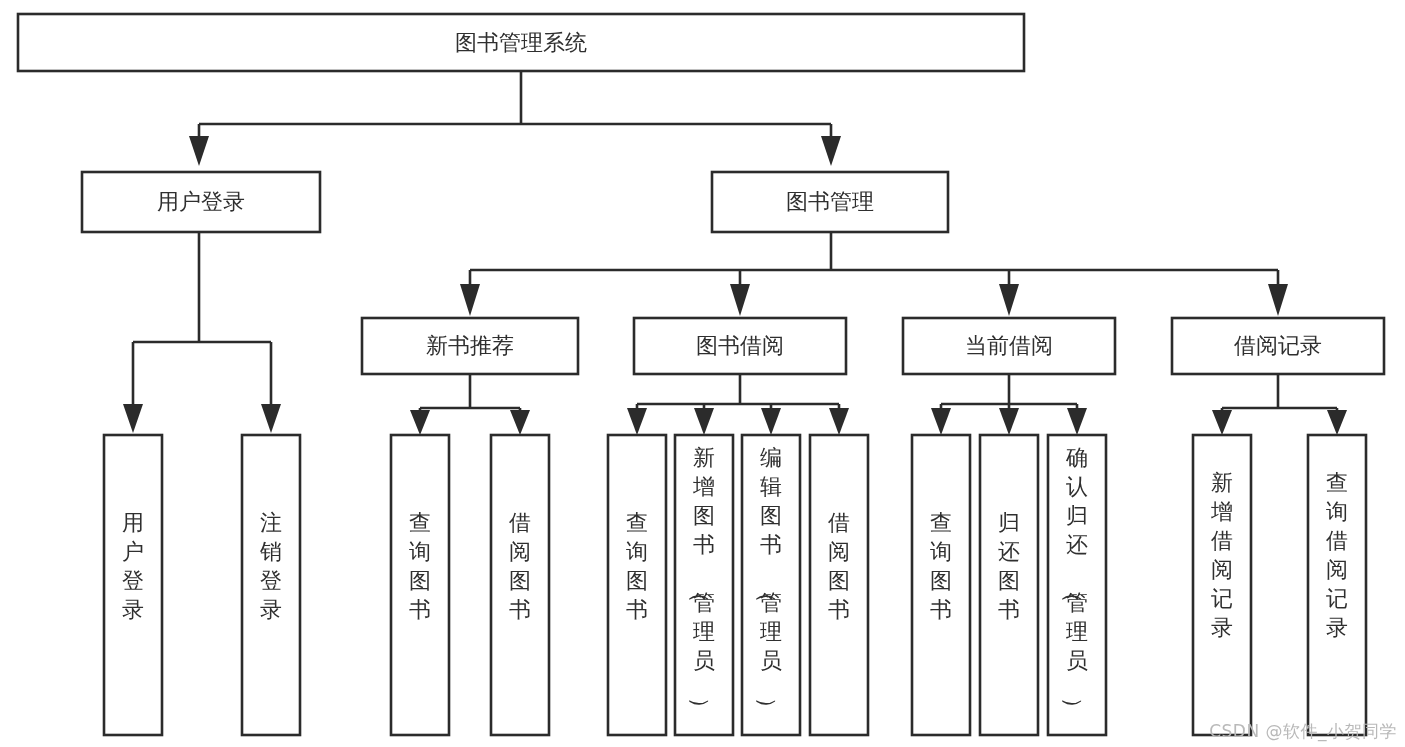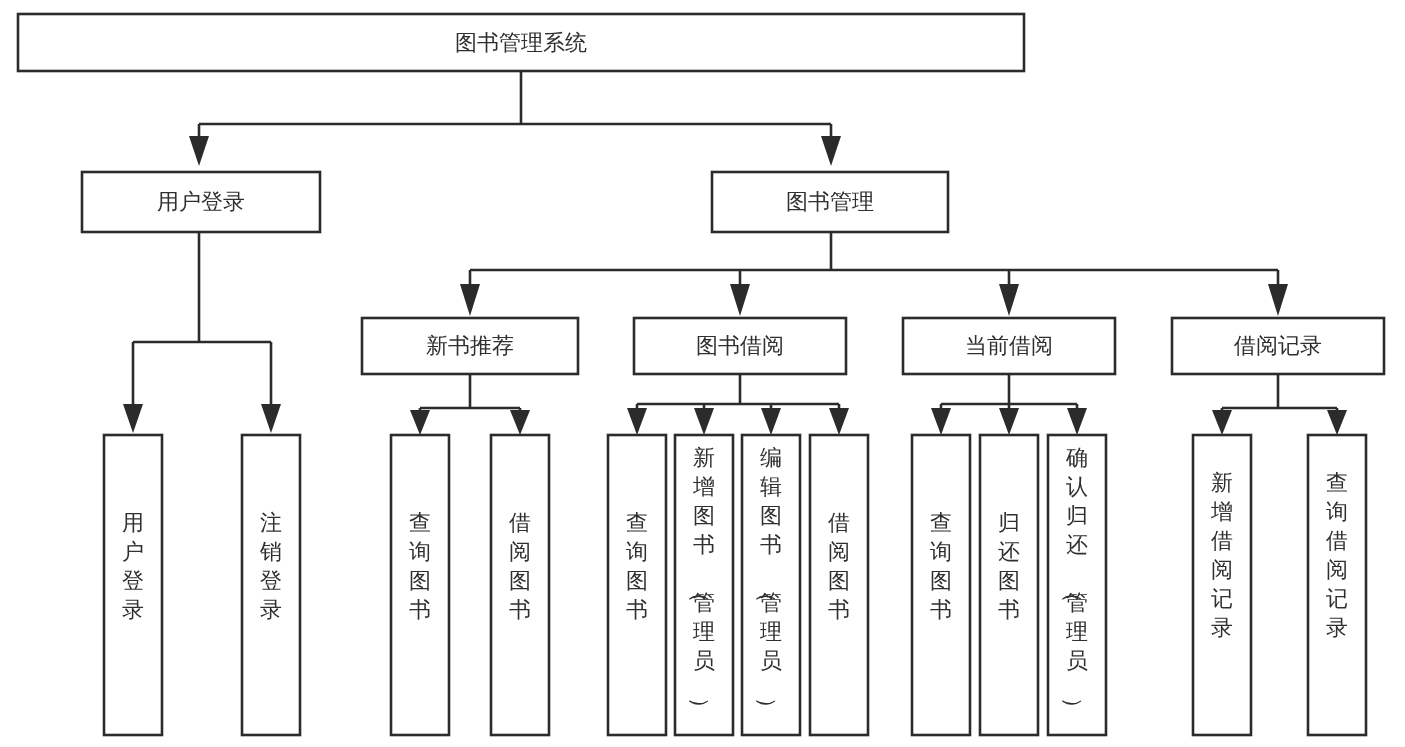--- a/index.html
+++ b/index.html
@@ -228,14 +228,15 @@
       <rect class="node-box" x="1193" y="435" width="58" height="300"></rect>
       <text class="node-label-v" x="1222" y="490"><tspan x="1222" y="490">新</tspan><tspan x="1222" y="519">增</tspan><tspan x="1222" y="548">借</tspan><tspan x="1222" y="577">阅</tspan><tspan x="1222" y="606">记</tspan><tspan x="1222" y="635">录</tspan></text>
     </g>
     <g>
       <rect class="node-box" x="1308" y="435" width="58" height="300"></rect>
       <text class="node-label-v" x="1337" y="490"><tspan x="1337" y="490">查</tspan><tspan x="1337" y="519">询</tspan><tspan x="1337" y="548">借</tspan><tspan x="1337" y="577">阅</tspan><tspan x="1337" y="606">记</tspan><tspan x="1337" y="635">录</tspan></text>
     </g>
 
   </svg>
 
+  <div class="watermark-text">CSDN @软件_小贺同学</div>
 
 </div>
 
 </body></html>

